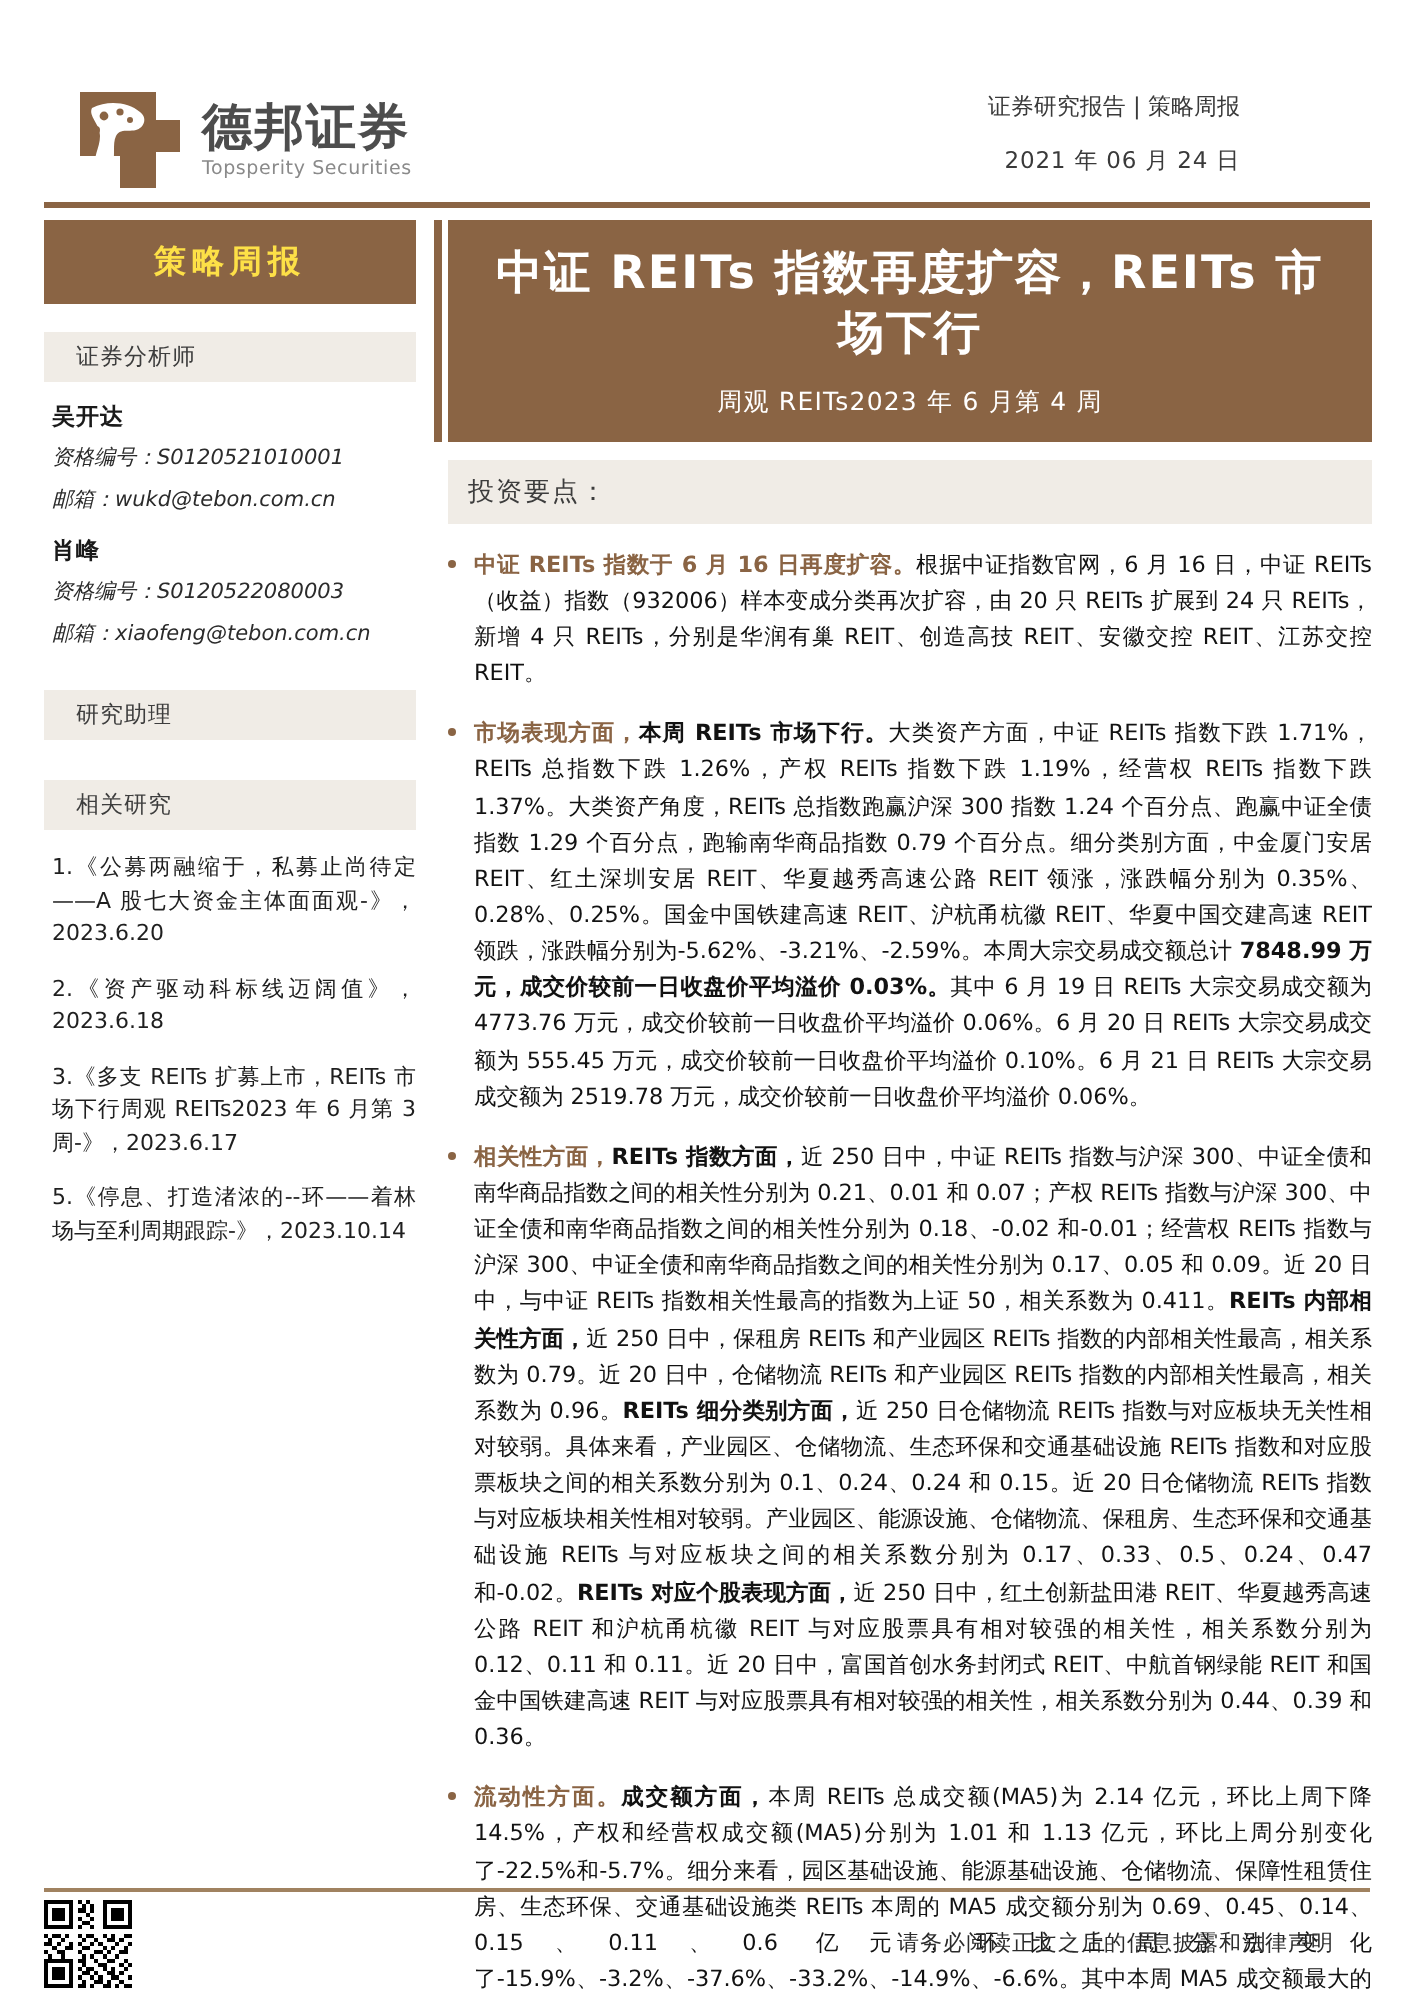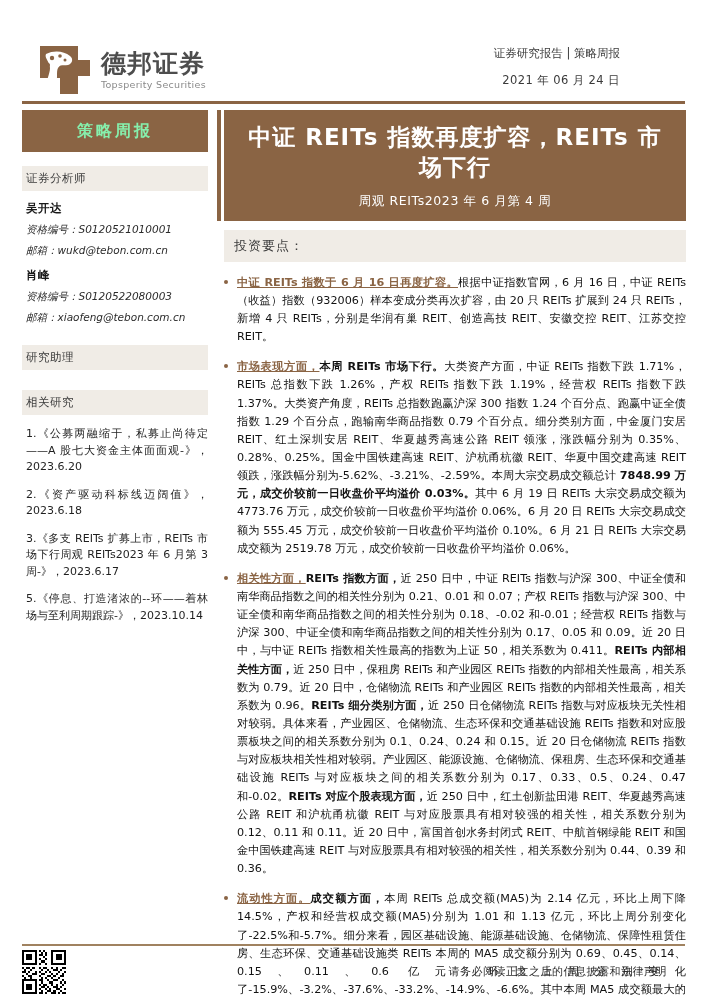--- a/index.html
+++ b/index.html
@@ -77,33 +77,33 @@
   }
 
   
   .sidebar {
     position: absolute;
     left: 22px; top: 110px;
     width: 186px;
   }
   .sidebar-title {
     background: #8a6444;
-    color: #86efac;
+    color: #fde047;
     text-align: center;
     font-size: 16px;
     font-weight: bold;
     letter-spacing: 3px;
     padding: 12px 0 12px 0;
     line-height: 1.1;
   }
   .sb-band {
     background: #f0ece6;
     font-size: 11.5px;
     color: #3d3d3d;
-    padding: 5px 6px 5px 4px;
+    padding: 5px 6px 5px 16px;
     margin-top: 14px;
     letter-spacing: 0.5px;
   }
   .sb-name {
     font-size: 11.5px;
     font-weight: bold;
     color: #1a1a1a;
     margin-top: 10px;
     padding-left: 4px;
     letter-spacing: 0.5px;
@@ -199,21 +199,20 @@
   }
   .bullet-body {
     flex: 1 1 auto;
     text-align: justify;
     text-justify: inter-ideograph;
   }
   .bullet-body b { font-weight: bold; }
   .lead {
     color: #8a6444;
     font-weight: bold;
-    text-decoration: underline;
   }
 
   
   .footer-rule {
     position: absolute;
     left: 22px; top: 944px;
     width: 663px;
     height: 2px;
     background: #a08260;
   }

